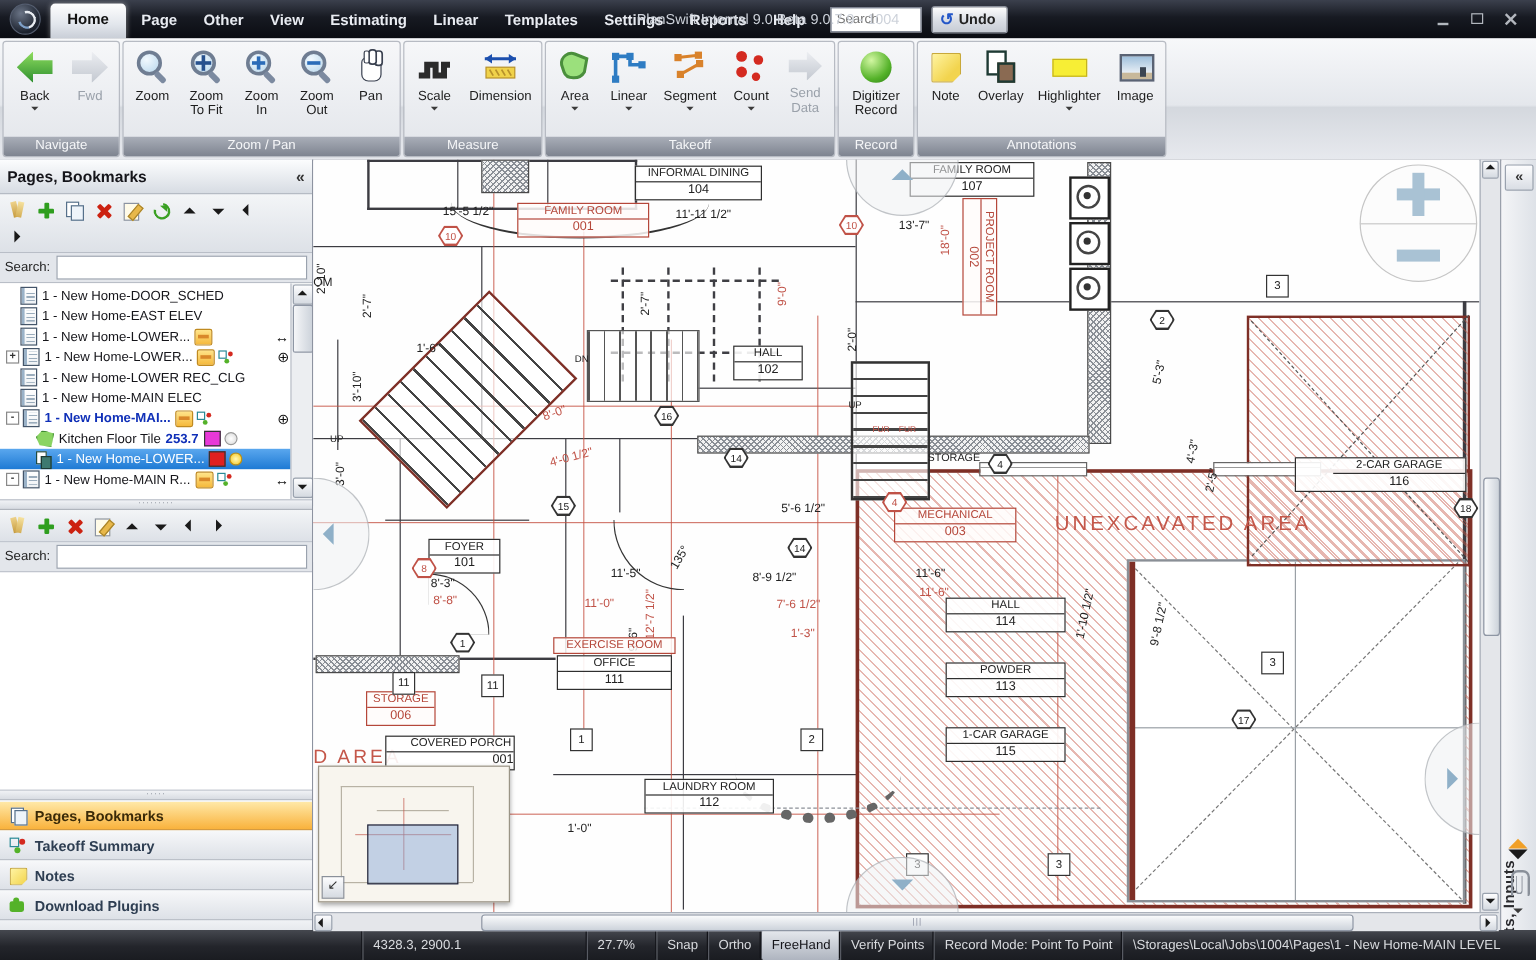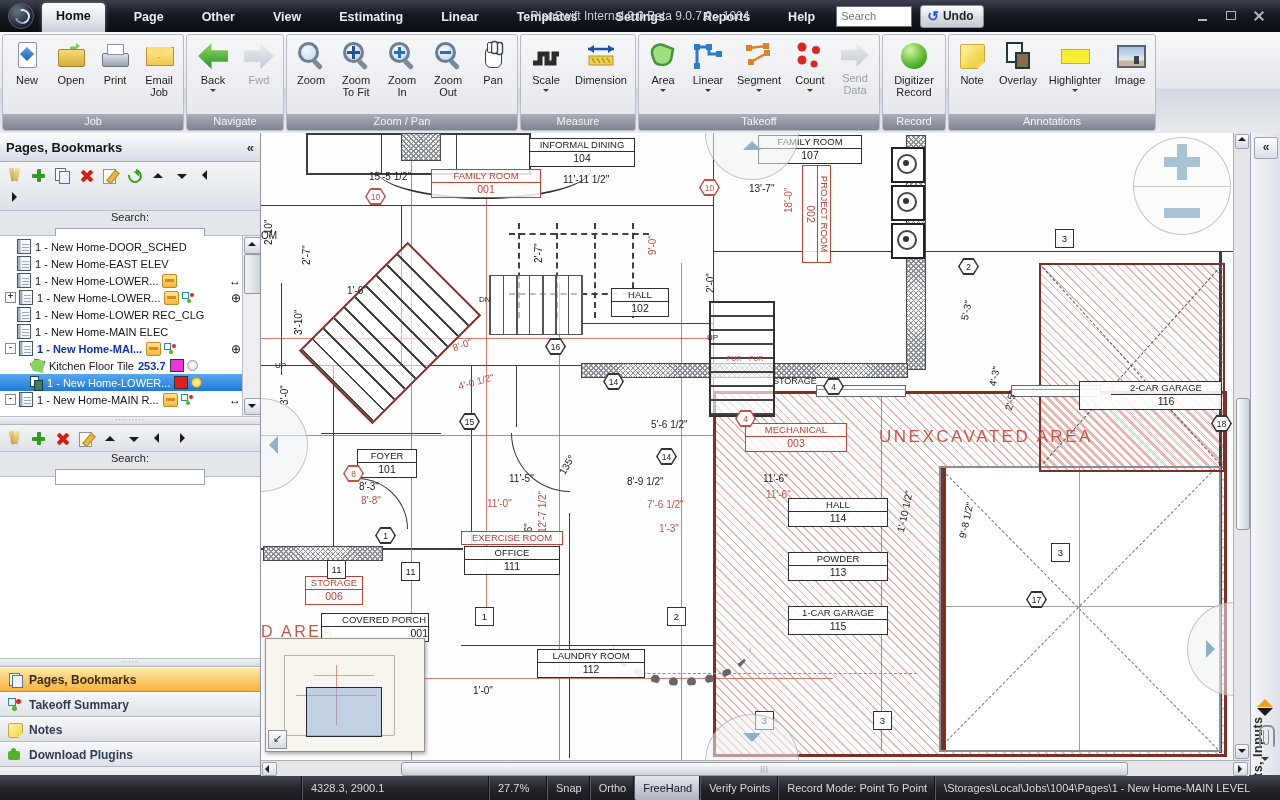--- a/index.html
+++ b/index.html
@@ -5,21 +5,21 @@
   html,body{margin:0;padding:0;background:#222;}
   .app{position:relative;width:1280px;height:800px;overflow:hidden;background:#dfe2e7;
        font-family:"Liberation Sans",sans-serif;-webkit-font-smoothing:antialiased;}
   
   .titlebar{position:absolute;left:0;top:0;right:0;height:32px;
     background:linear-gradient(#3b404d,#171a22 45%,#0a0c12);display:flex;align-items:center;}
   .logo{width:24px;height:24px;border-radius:50%;margin:0 8px 0 8px;position:relative;
     background:radial-gradient(circle at 35% 30%,#6a7486,#1c222e 70%);border:1px solid #555e70;}
   .logo:after{content:"";position:absolute;left:6px;top:5px;width:11px;height:11px;border-radius:50%;
     border:2.5px solid #e8ecf2;border-left-color:transparent;border-bottom-color:#7ea0c8;transform:rotate(30deg);}
-  .mtabs{display:flex;align-items:flex-end;height:32px;gap:16px;}
+  .mtabs{display:flex;align-items:flex-end;height:32px;}
   .mtab{color:#e9ecf2;font-size:12.5px;font-weight:bold;padding:6px 11px 8px;cursor:default;}
   .mtab.active{background:linear-gradient(#fefefe,#e2e6ec 60%,#c9ced7);color:#111;
     border-radius:4px 4px 0 0;padding:6px 14px 9px;margin-right:2px;box-shadow:0 0 4px rgba(255,255,255,.35);}
   .tsearch{width:66px;height:17px;border:1px solid #6a7180;font-size:11px;padding:1px 4px;margin-left:10px;
     background:#fff;color:#777;}
   .undobtn{display:flex;align-items:center;gap:4px;margin-left:8px;height:21px;padding:0 9px 0 6px;
     background:linear-gradient(#fdfdfd,#d9dde4 55%,#c6cbd4);border:1px solid #8a8f9a;border-radius:3px;
     font-size:12px;font-weight:bold;color:#222;}
   .undoglyph{color:#2457c8;font-weight:bold;font-size:14px;line-height:12px;}
   .apptitle{position:absolute;left:0;right:0;text-align:center;color:#cdd2da;font-size:12px;pointer-events:none;}
@@ -112,21 +112,21 @@
   .si-prop:after{content:"";position:absolute;left:10px;top:4px;width:4px;height:12px;background:#e8b84a;border:1px solid #a8842c;transform:rotate(40deg);}
   .si-refresh:before{content:"";position:absolute;left:4px;top:3px;width:10px;height:10px;border-radius:50%;
     border:2.6px solid #3aa023;border-top-color:transparent;transform:rotate(-35deg);}
   .si-refresh:after{content:"";position:absolute;left:11px;top:1px;border:4px solid transparent;border-bottom-color:#3aa023;transform:rotate(40deg);}
   .tri{width:0;height:0;border:5px solid transparent;position:absolute;}
   .si-up .tri{left:5px;top:7px;border-bottom-color:#1a1a1a;border-top-width:0;}
   .si-down .tri{left:5px;top:8px;border-top-color:#1a1a1a;border-bottom-width:0;}
   .si-left .tri{left:6px;top:4px;border-right-color:#1a1a1a;border-left-width:0;}
   .si-right .tri{left:8px;top:4px;border-left-color:#1a1a1a;border-right-width:0;}
   .srow{display:flex;align-items:center;height:24px;background:#e3e6eb;border-bottom:1px solid #b9bec7;
-    font-size:11px;color:#222;padding:0 4px;gap:5px;flex-direction:column;}
+    font-size:11px;color:#222;padding:0 4px;gap:5px;}
   .srow input{flex:1;height:16px;border:1px solid #9aa2ae;font-size:11px;padding:1px 3px;background:#fff;}
   .tree{position:relative;height:180px;background:#fff;border-bottom:1px solid #b9bec7;overflow:hidden;}
   .trows{position:absolute;left:0;top:2px;right:17px;}
   .trow{height:17px;display:flex;align-items:center;padding-left:5px;font-size:11px;color:#15151a;white-space:nowrap;overflow:hidden;}
   .trow.sel{background:linear-gradient(#5aa7ee,#1e7ad4);color:#fff;}
   .texp{width:9px;height:9px;border:1px solid #898989;background:#fff;color:#333;font-size:9px;line-height:7px;
     text-align:center;margin-right:3px;flex:none;font-weight:bold;}
   .texp.blank{border:none;background:transparent;}
   .tind{width:13px;flex:none;}
   .tico{flex:none;margin-right:4px;position:relative;}
@@ -291,41 +291,20 @@
     <div class="winbtns">
       <span class="wbtn wb-min"></span>
       <span class="wbtn wb-res"></span>
       <span class="wbtn wb-close"></span>
     </div>
   </div>
 
   <div class="ribbon">
     <div class="rgroup">
       <div class="rbody">
-        <div class="rbtn" style="width:44px">
-          <span class="ic ic-new"></span>
-          <span class="rlabel">New</span>
-          </div>
-        <div class="rbtn" style="width:44px">
-          <span class="ic ic-open"></span>
-          <span class="rlabel">Open</span>
-          </div>
-        <div class="rbtn" style="width:44px">
-          <span class="ic ic-print"></span>
-          <span class="rlabel">Print</span>
-          </div>
-        <div class="rbtn" style="width:44px">
-          <span class="ic ic-email"></span>
-          <span class="rlabel" style="width:38px">Email Job</span>
-          </div>
-      </div>
-      <div class="rcaption">Job</div>
-    </div>
-    <div class="rgroup">
-      <div class="rbody">
         <div class="rbtn" style="width:48px">
           <span class="ic ic-back"></span>
           <span class="rlabel">Back</span>
           <span class="dd"></span>
           </div>
         <div class="rbtn dis" style="width:44px">
           <span class="ic ic-fwd"></span>
           <span class="rlabel">Fwd</span>
           </div>
       </div>

